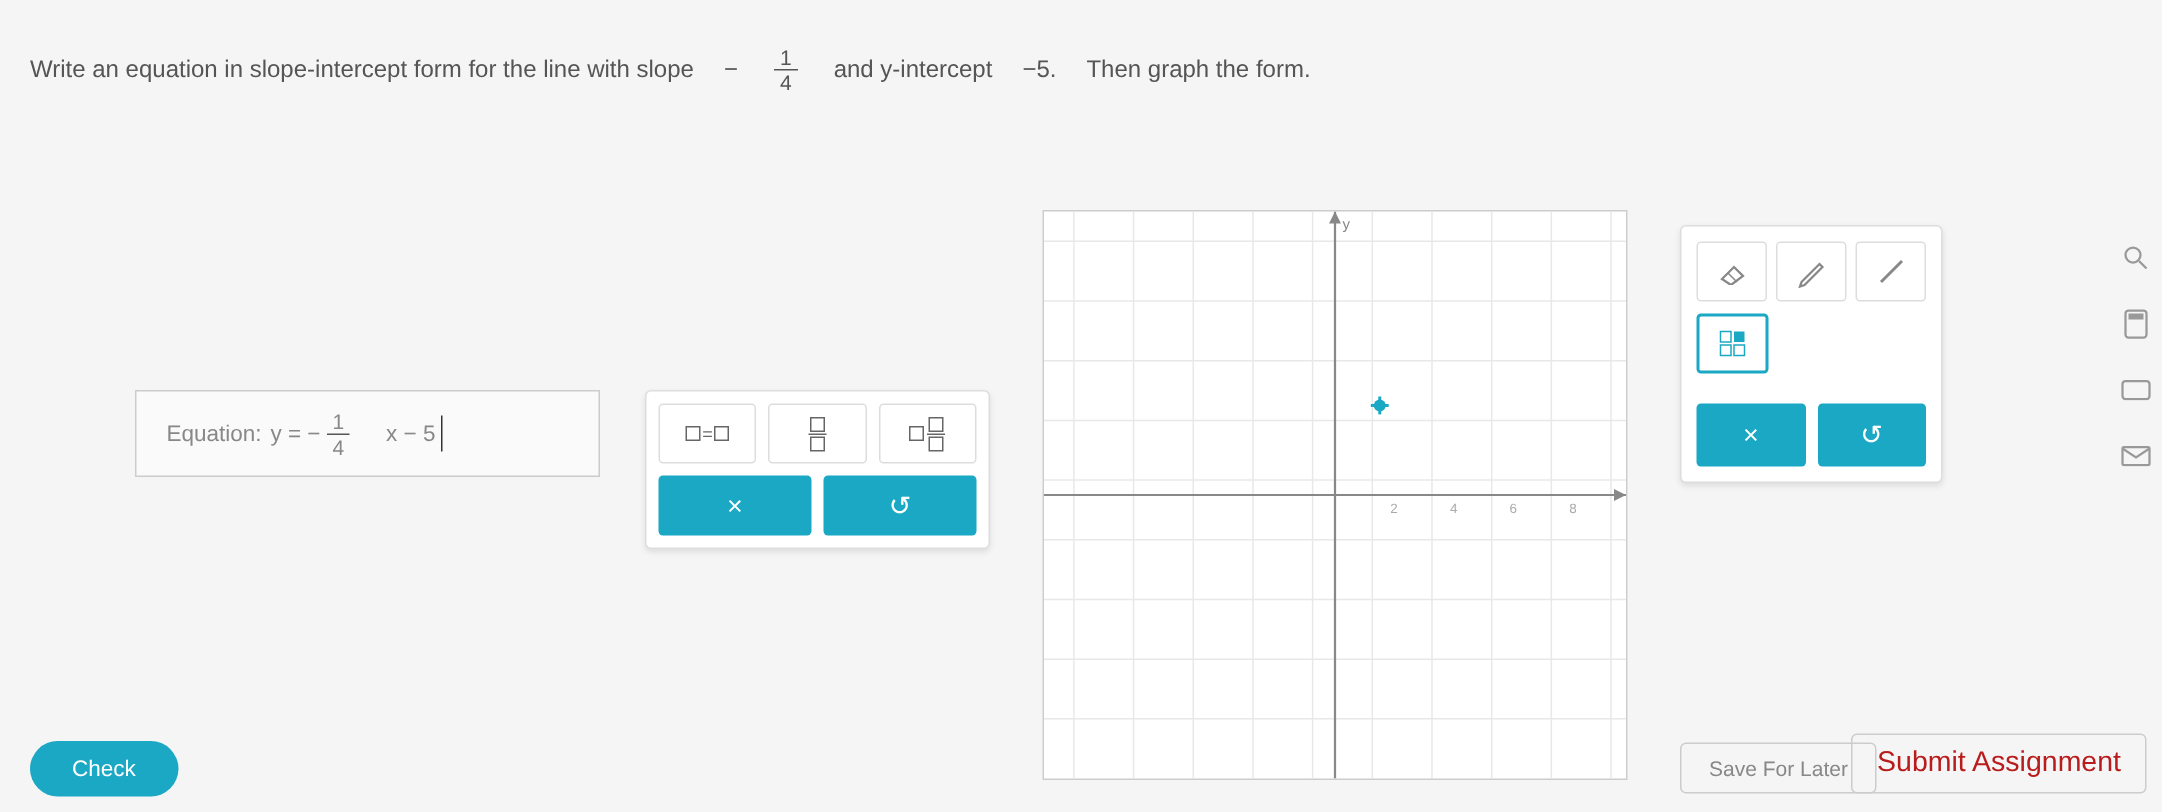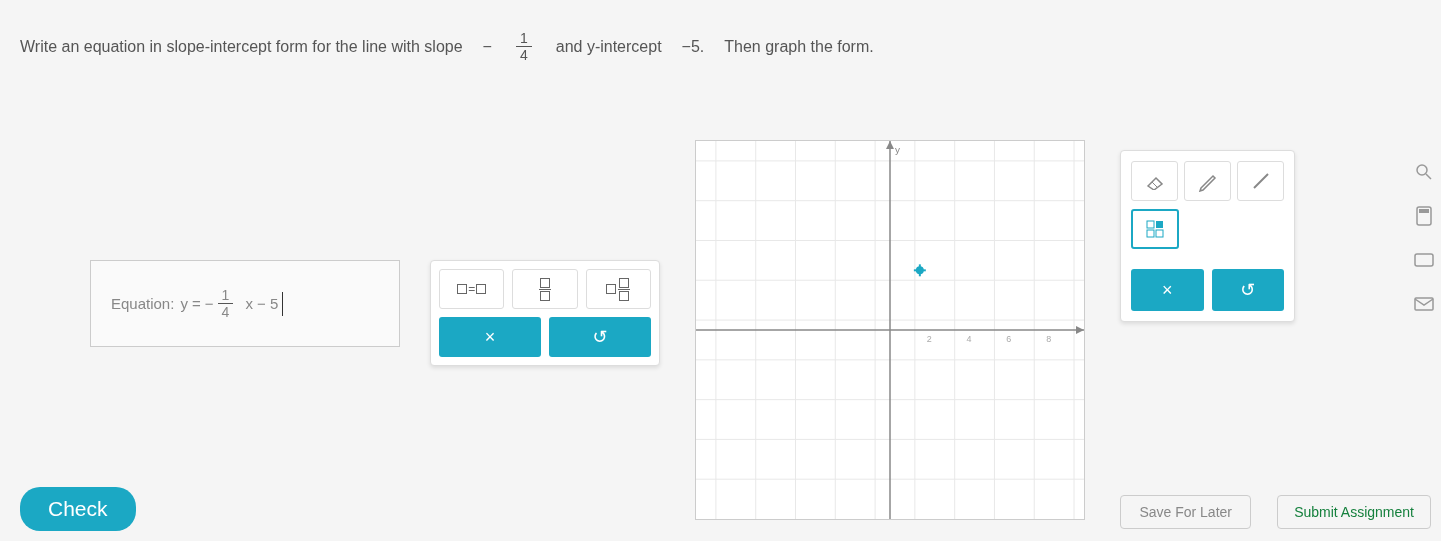--- a/index.html
+++ b/index.html
@@ -38,21 +38,21 @@
       padding: 0 4px;
     }
     .fraction .den {
       padding: 0 4px;
     }
     .equation-box {
       position: absolute;
       top: 260px;
       left: 90px;
       width: 310px;
-      height: 87px;
+      height: 58px;
       border: 1px solid #ccc;
       background: #fafafa;
       display: flex;
       align-items: center;
       padding-left: 20px;
       font-size: 15px;
       color: #888;
     }
     .equation-box .cursor {
       border-right: 1px solid #333;
@@ -170,45 +170,45 @@
     }
     .check-btn {
       position: absolute;
       bottom: 10px;
       left: 20px;
       background: #1ba8c4;
       color: #fff;
       border: none;
       border-radius: 20px;
       padding: 10px 28px;
-      font-size: 21px;
+      font-size: 15px;
       cursor: pointer;
     }
     .save-later-btn {
       position: absolute;
       bottom: 12px;
       right: 190px;
       background: transparent;
       color: #888;
       border: 1px solid #ccc;
       border-radius: 4px;
       padding: 8px 18px;
       font-size: 14px;
       cursor: pointer;
     }
     .submit-btn {
       position: absolute;
       bottom: 12px;
       right: 10px;
       background: transparent;
-      color: #15803d;
+      color: #b91c1c;
       border: 1px solid #ccc;
       border-radius: 4px;
       padding: 8px 16px;
-      font-size: 14px;
+      font-size: 19px;
       cursor: pointer;
     }
     .side-icons {
       position: absolute;
       right: 5px;
       top: 160px;
       display: flex;
       flex-direction: column;
       gap: 20px;
     }
@@ -271,21 +271,21 @@
 </div>
 
 <div class="equation-box">
   <span>Equation:</span>
   <span style="margin-left:6px">y =</span>
   <span style="margin-left:4px">−</span>
   <span class="fraction">
     <span class="num">1</span>
     <span class="den">4</span>
   </span>
-  <span style="margin-left:8px">x − 5</span>
+  <span style="margin-left:20px">x − 5</span>
   <span class="cursor"></span>
 </div>
 
 <div class="tool-palette">
   <div class="tool-row">
     <div class="tool-btn">
       <span class="sq-icon">
         <span class="sq"></span>=<span class="sq"></span>
       </span>
     </div>

